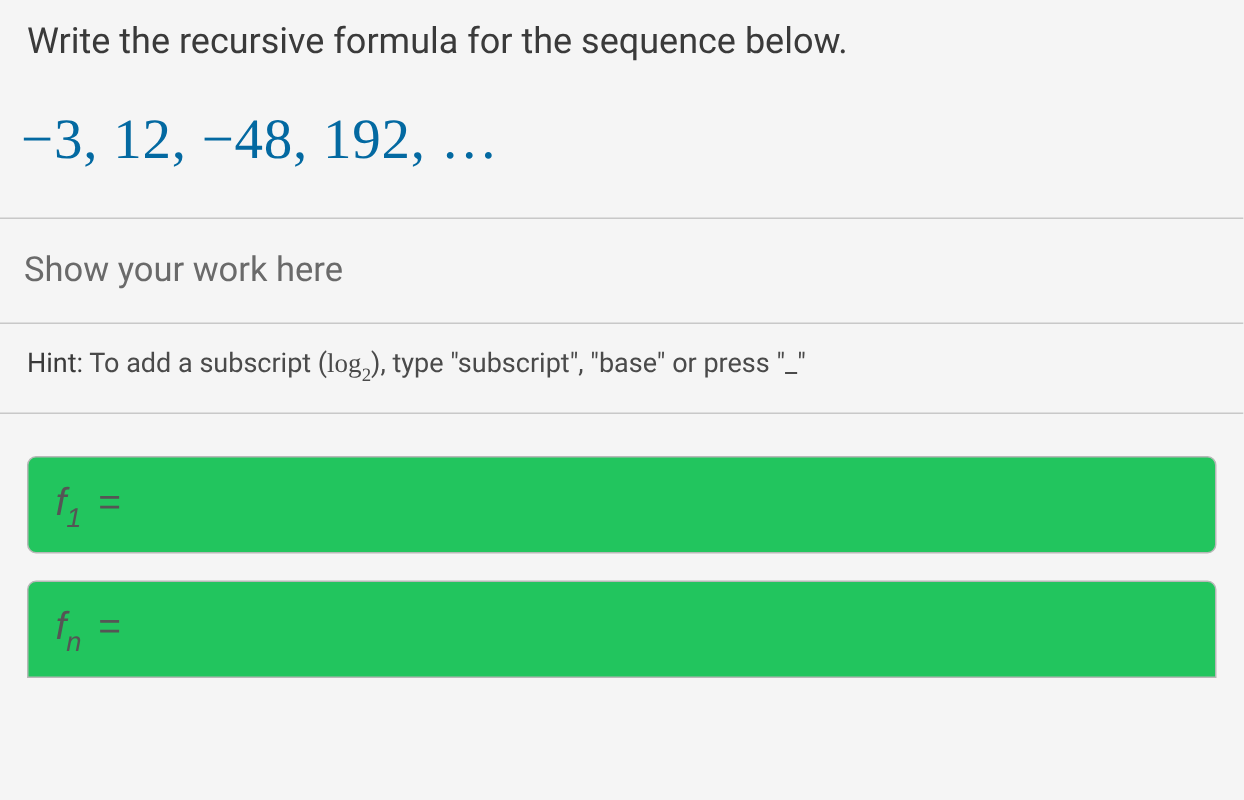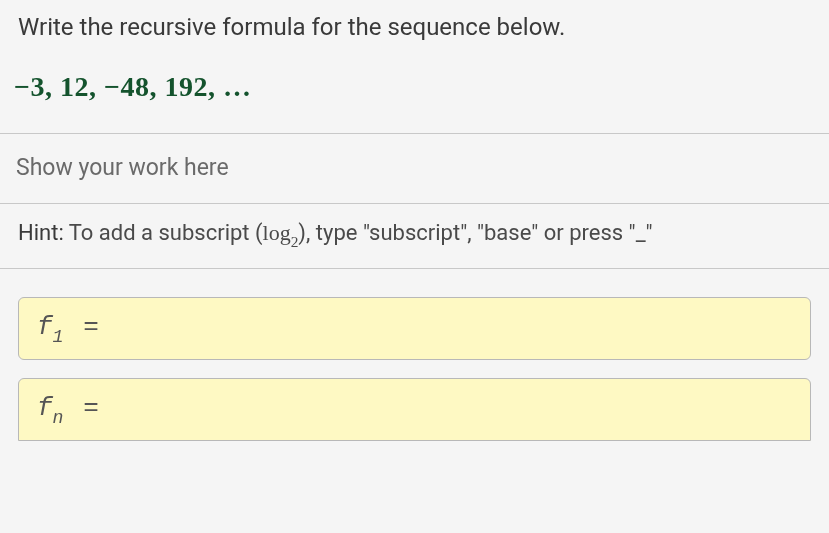--- a/index.html
+++ b/index.html
@@ -27,66 +27,66 @@
       color: #3a3a3a;
       font-weight: 400;
       line-height: 1.3;
     }
     .sequence-area {
       padding: 28px 18px 30px 14px;
       border-bottom: 1px solid #c8c8c8;
     }
     .sequence {
       font-family: 'Georgia', 'Times New Roman', serif;
-      font-size: 28px;
-      font-weight: 700;
-      color: #14532d;
+      font-size: 38px;
+      font-weight: 400;
+      color: #0369a1;
       letter-spacing: 0.5px;
     }
     .work-section {
       padding: 20px 18px 22px 16px;
       border-bottom: 1px solid #c8c8c8;
     }
     .work-text {
       font-size: 23px;
       color: #6a6a6a;
       font-weight: 400;
     }
     .hint-section {
       padding: 16px 18px 18px 18px;
       border-bottom: 1px solid #c8c8c8;
     }
     .hint-text {
-      font-size: 22px;
+      font-size: 18px;
       color: #4a4a4a;
       font-weight: 400;
     }
     .hint-label {
       color: #3a3a3a;
     }
     .math-inline {
       font-family: 'Georgia', 'Times New Roman', serif;
     }
     .sub {
       font-size: 0.7em;
       vertical-align: sub;
       position: relative;
       top: 0.1em;
     }
     .inputs-section {
       padding: 28px 18px 0 18px;
     }
     .input-field {
       width: 100%;
-      background: #fef9c3;
+      background: #22c55e;
       border: 1px solid #b8b8b8;
       border-radius: 6px;
       padding: 14px 18px;
       margin-bottom: 18px;
-      font-family: Liberation Mono, monospace;
+      font-family: Liberation Sans, sans-serif;
       font-size: 26px;
       color: #555;
       font-style: italic;
       cursor: text;
     }
     .input-label {
       font-style: italic;
     }
     .eq {
       font-style: normal;

